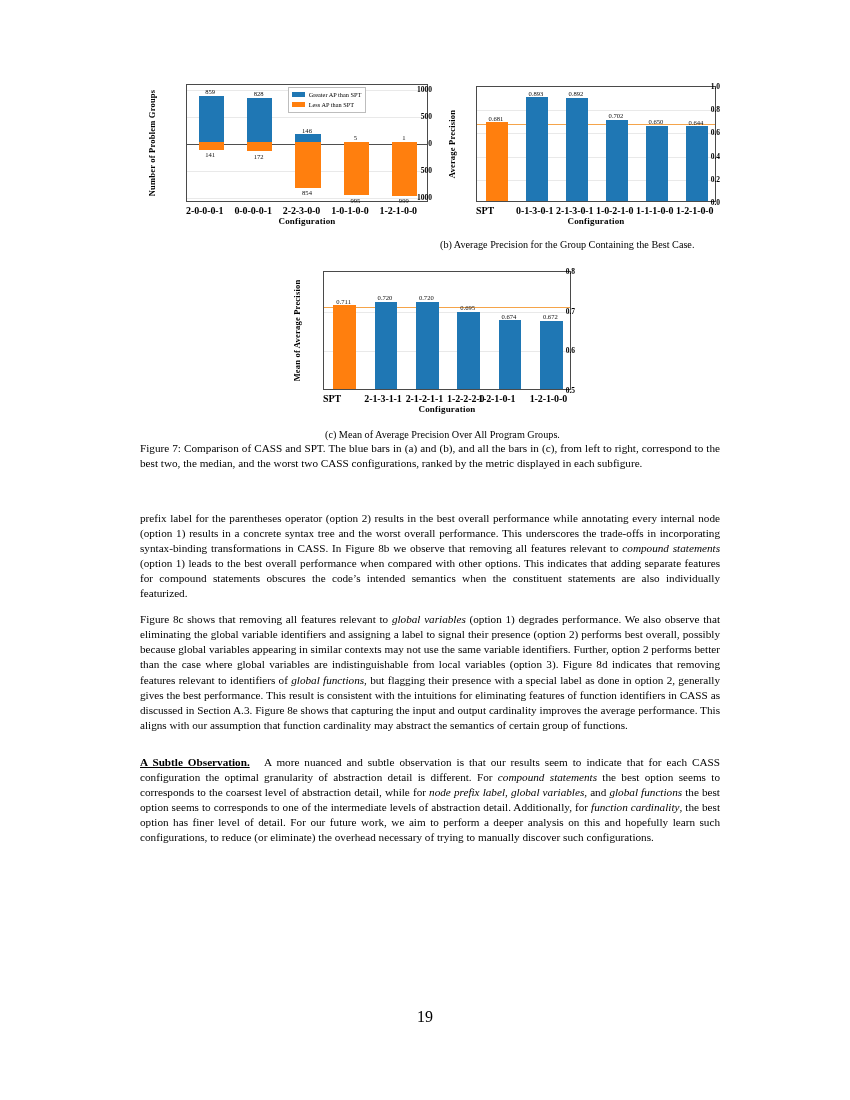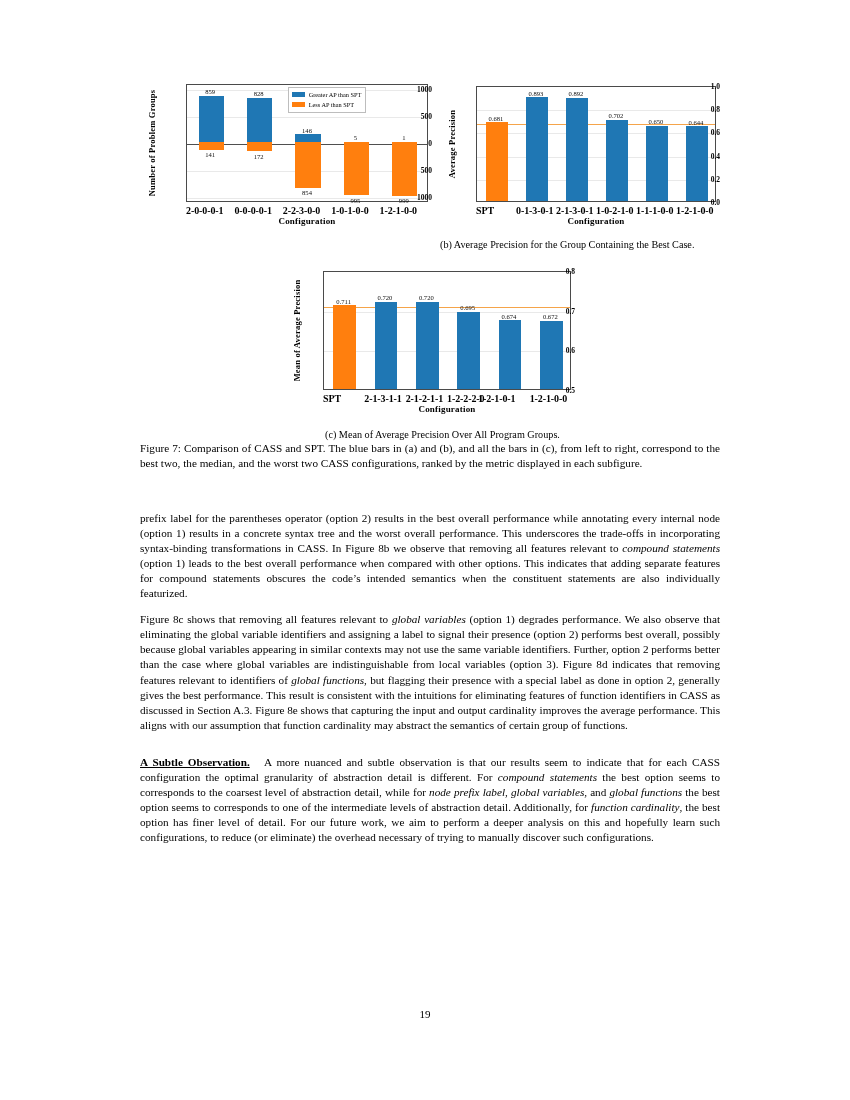--- a/index.html
+++ b/index.html
@@ -172,21 +172,21 @@
   p.body.spaced { margin-top: 22px; }
   .it { font-style: italic; }
   .bd { font-weight: bold; text-decoration: underline; }
 
   .pagenum {
     position: absolute;
     left: 0; right: 0;
     top: 1008px;
     text-align: center;
     font-family: "Liberation Serif", serif;
-    font-size: 11px;
+    font-size: 16px;
   }
 </style>
 </head>
 <body>
 
 <div class="page">
   <div class="content">
 
     <div>
 

